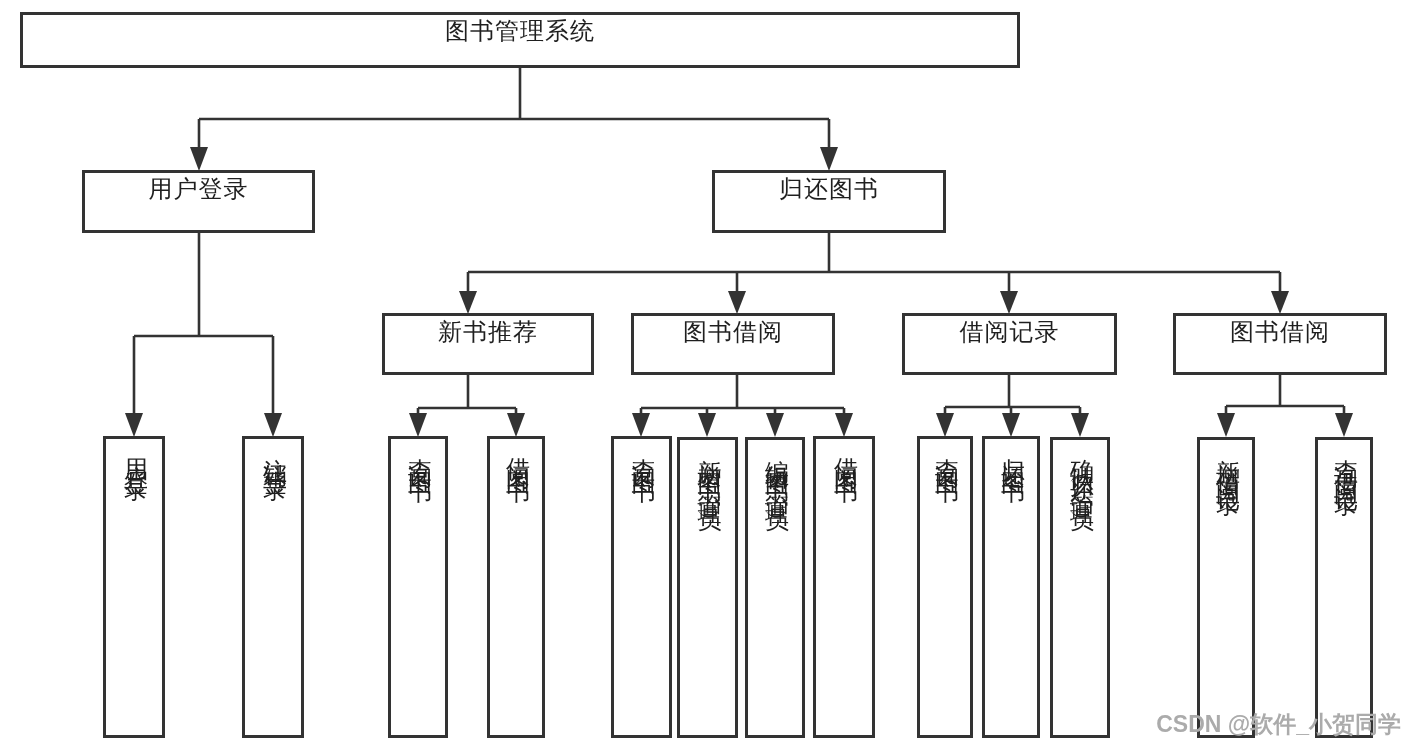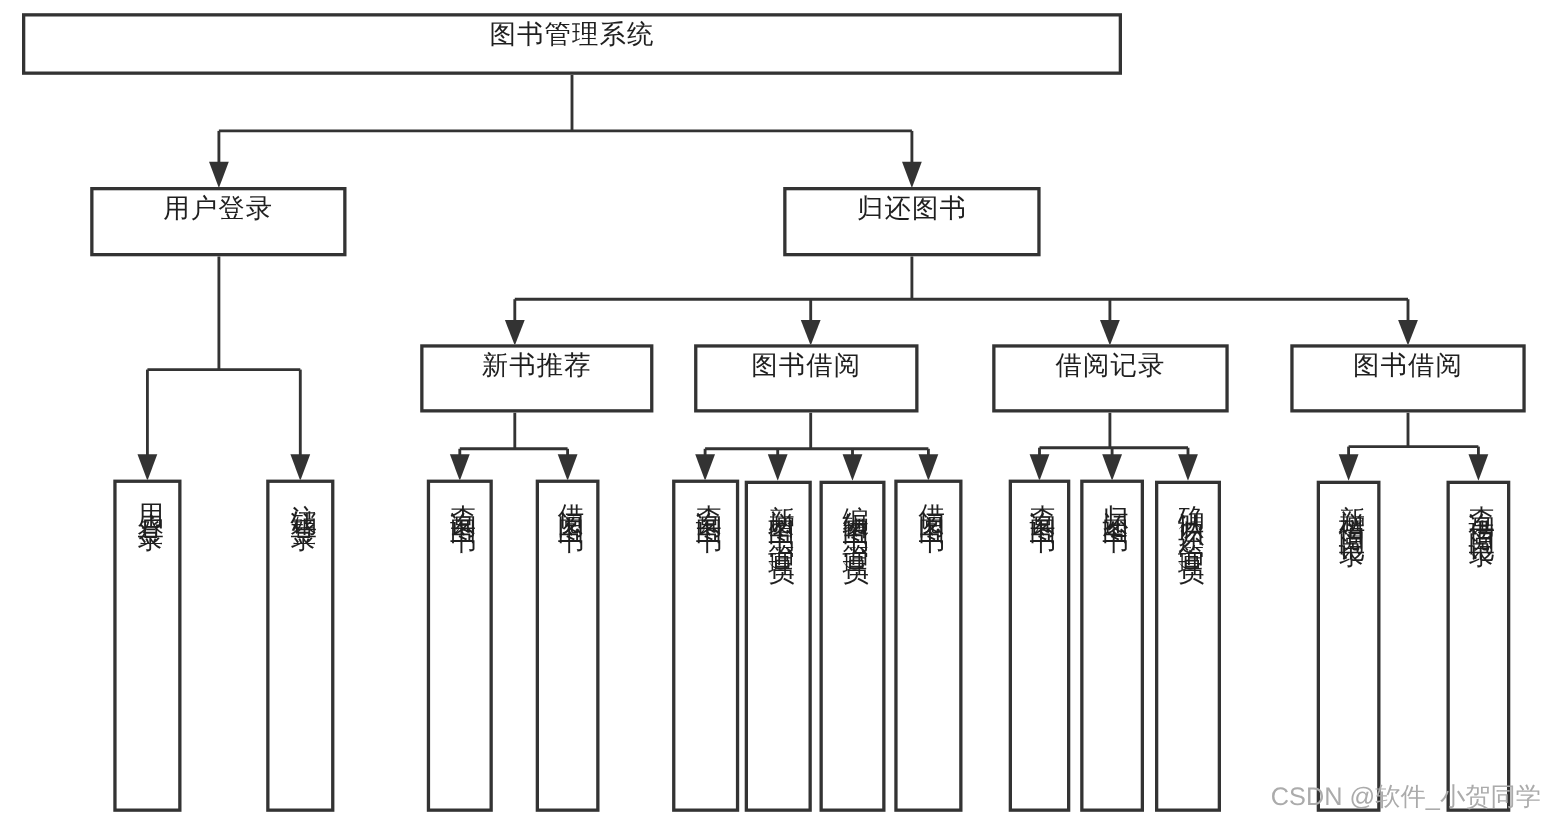--- a/index.html
+++ b/index.html
@@ -52,20 +52,21 @@
     white-space: nowrap;
   }
   .watermark {
     position: absolute;
     right: 4px;
     bottom: 7px;
     z-index: 3;
     font-size: 23px;
     color: var(--watermark, #ababab);
     white-space: nowrap;
+    font-weight: bold;
   }
 </style>
 </head>
 <body>
 
 <div class="canvas">
 
   <svg class="wires" viewBox="0 0 1405 747" xmlns="http://www.w3.org/2000/svg">
     <g>
       <path d="M520 68 V119"></path>

